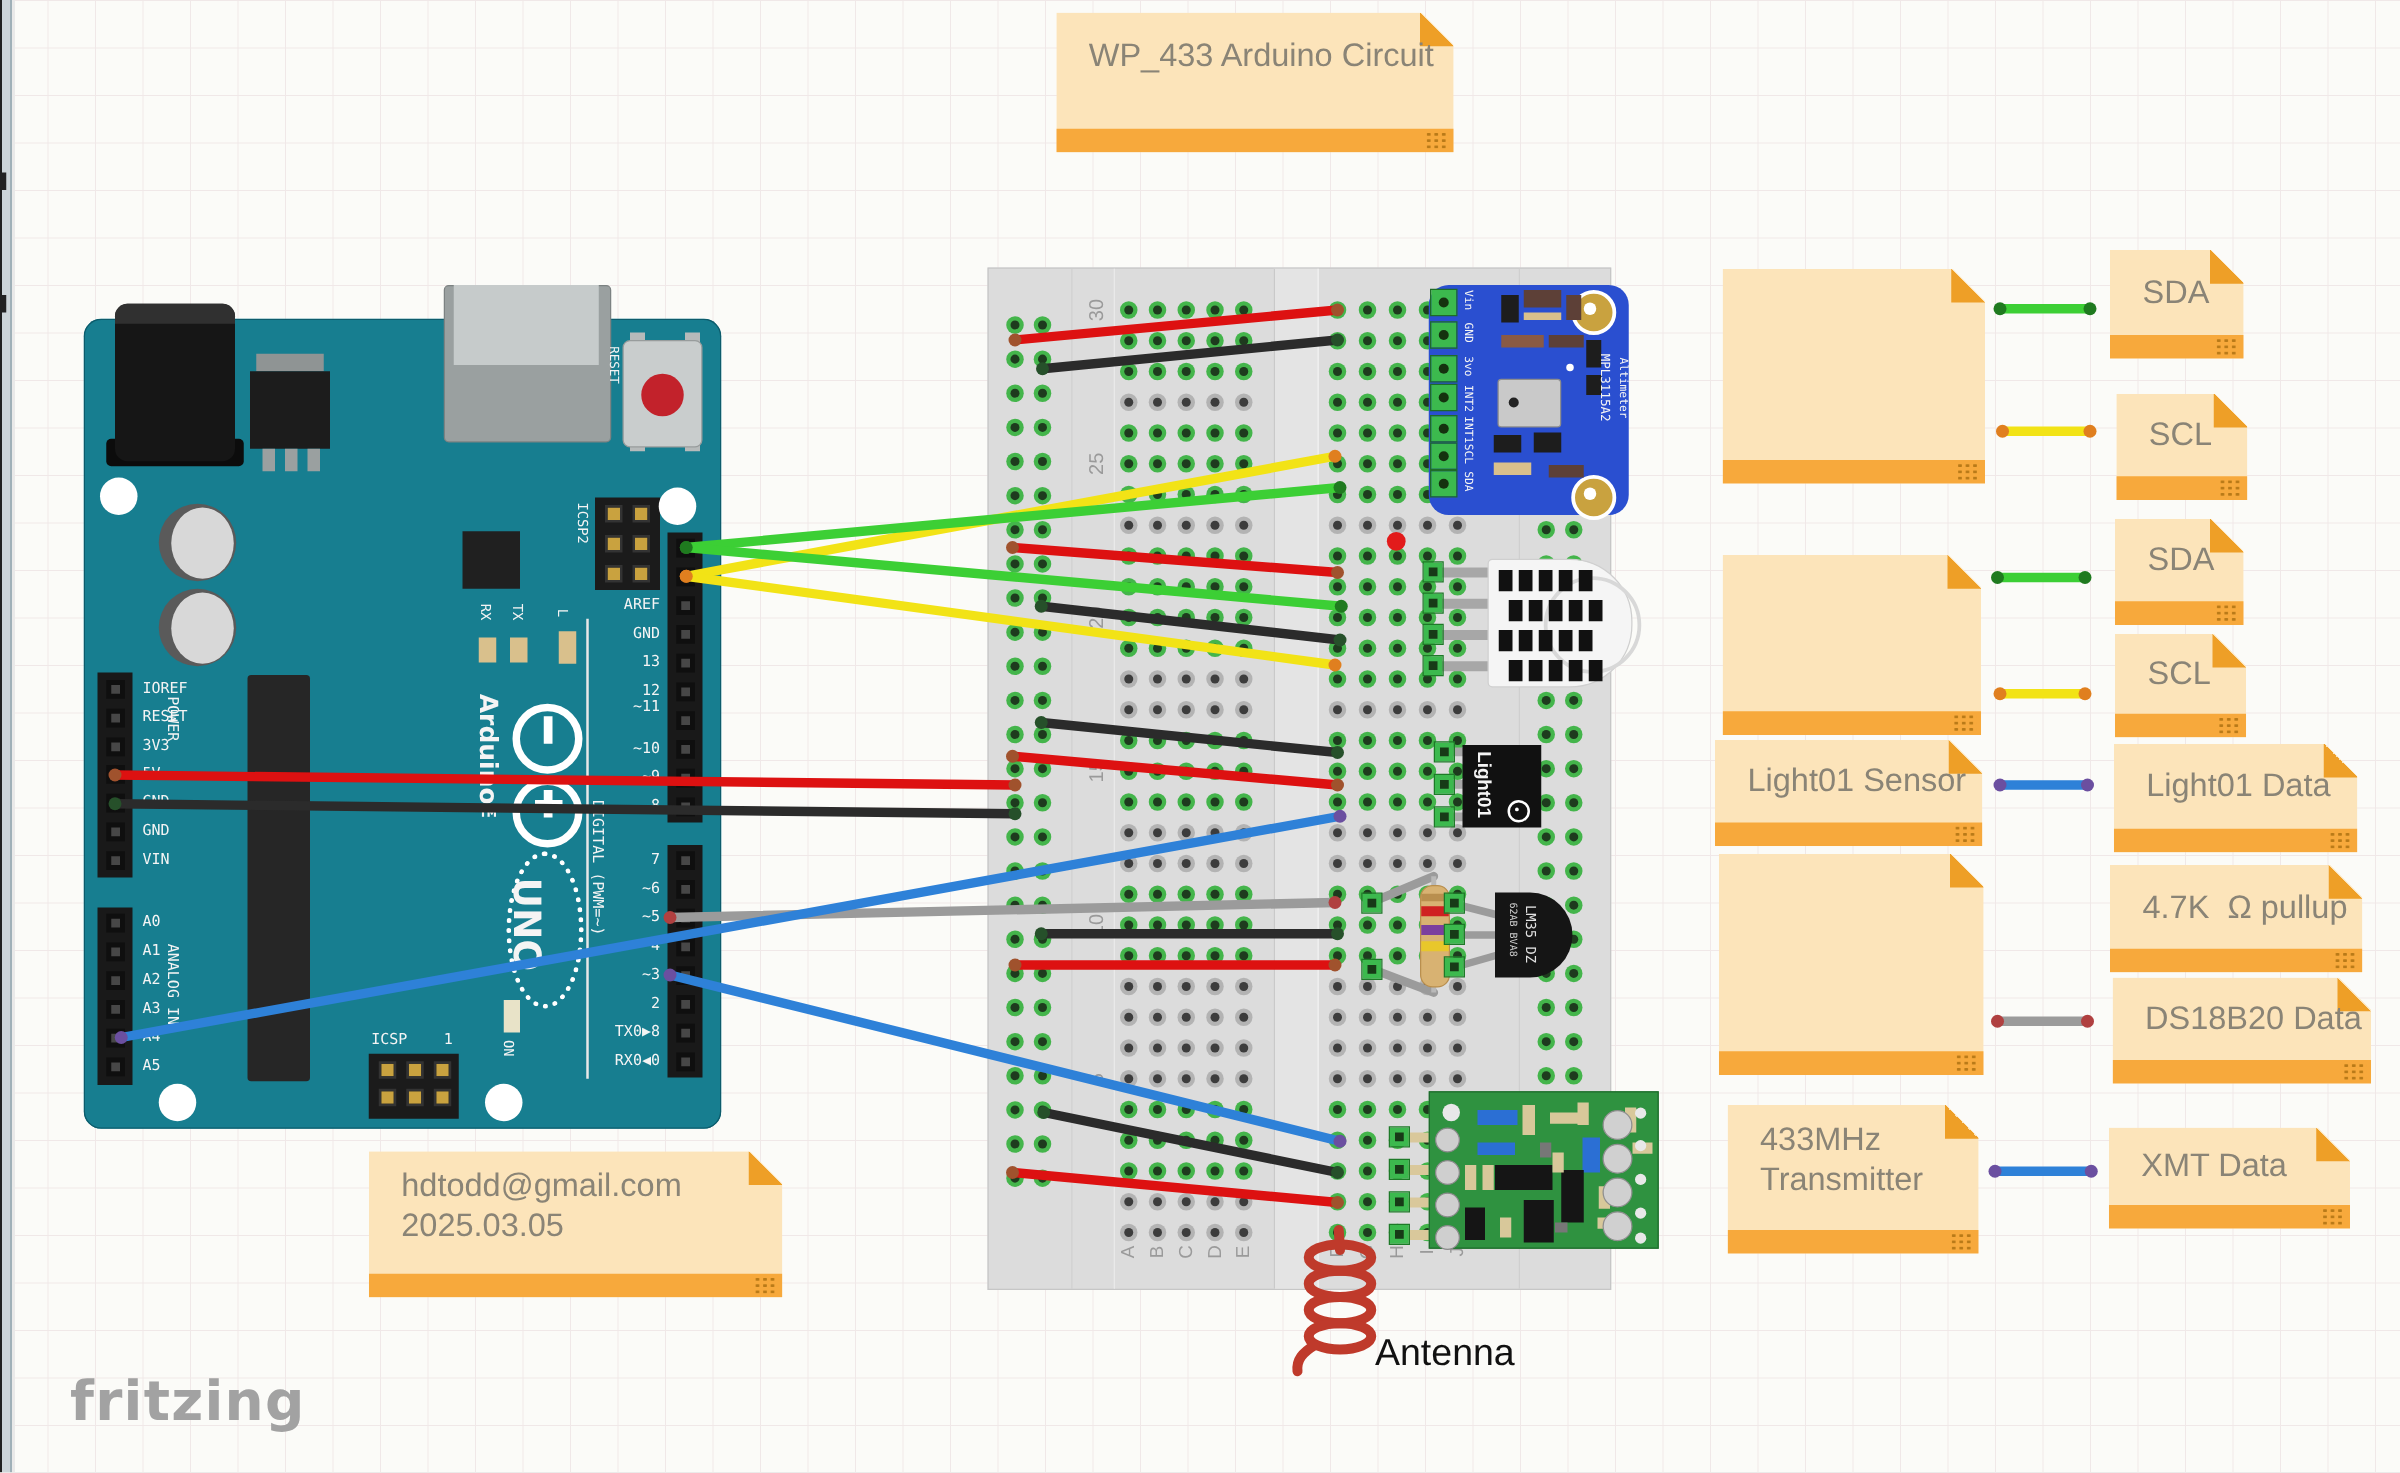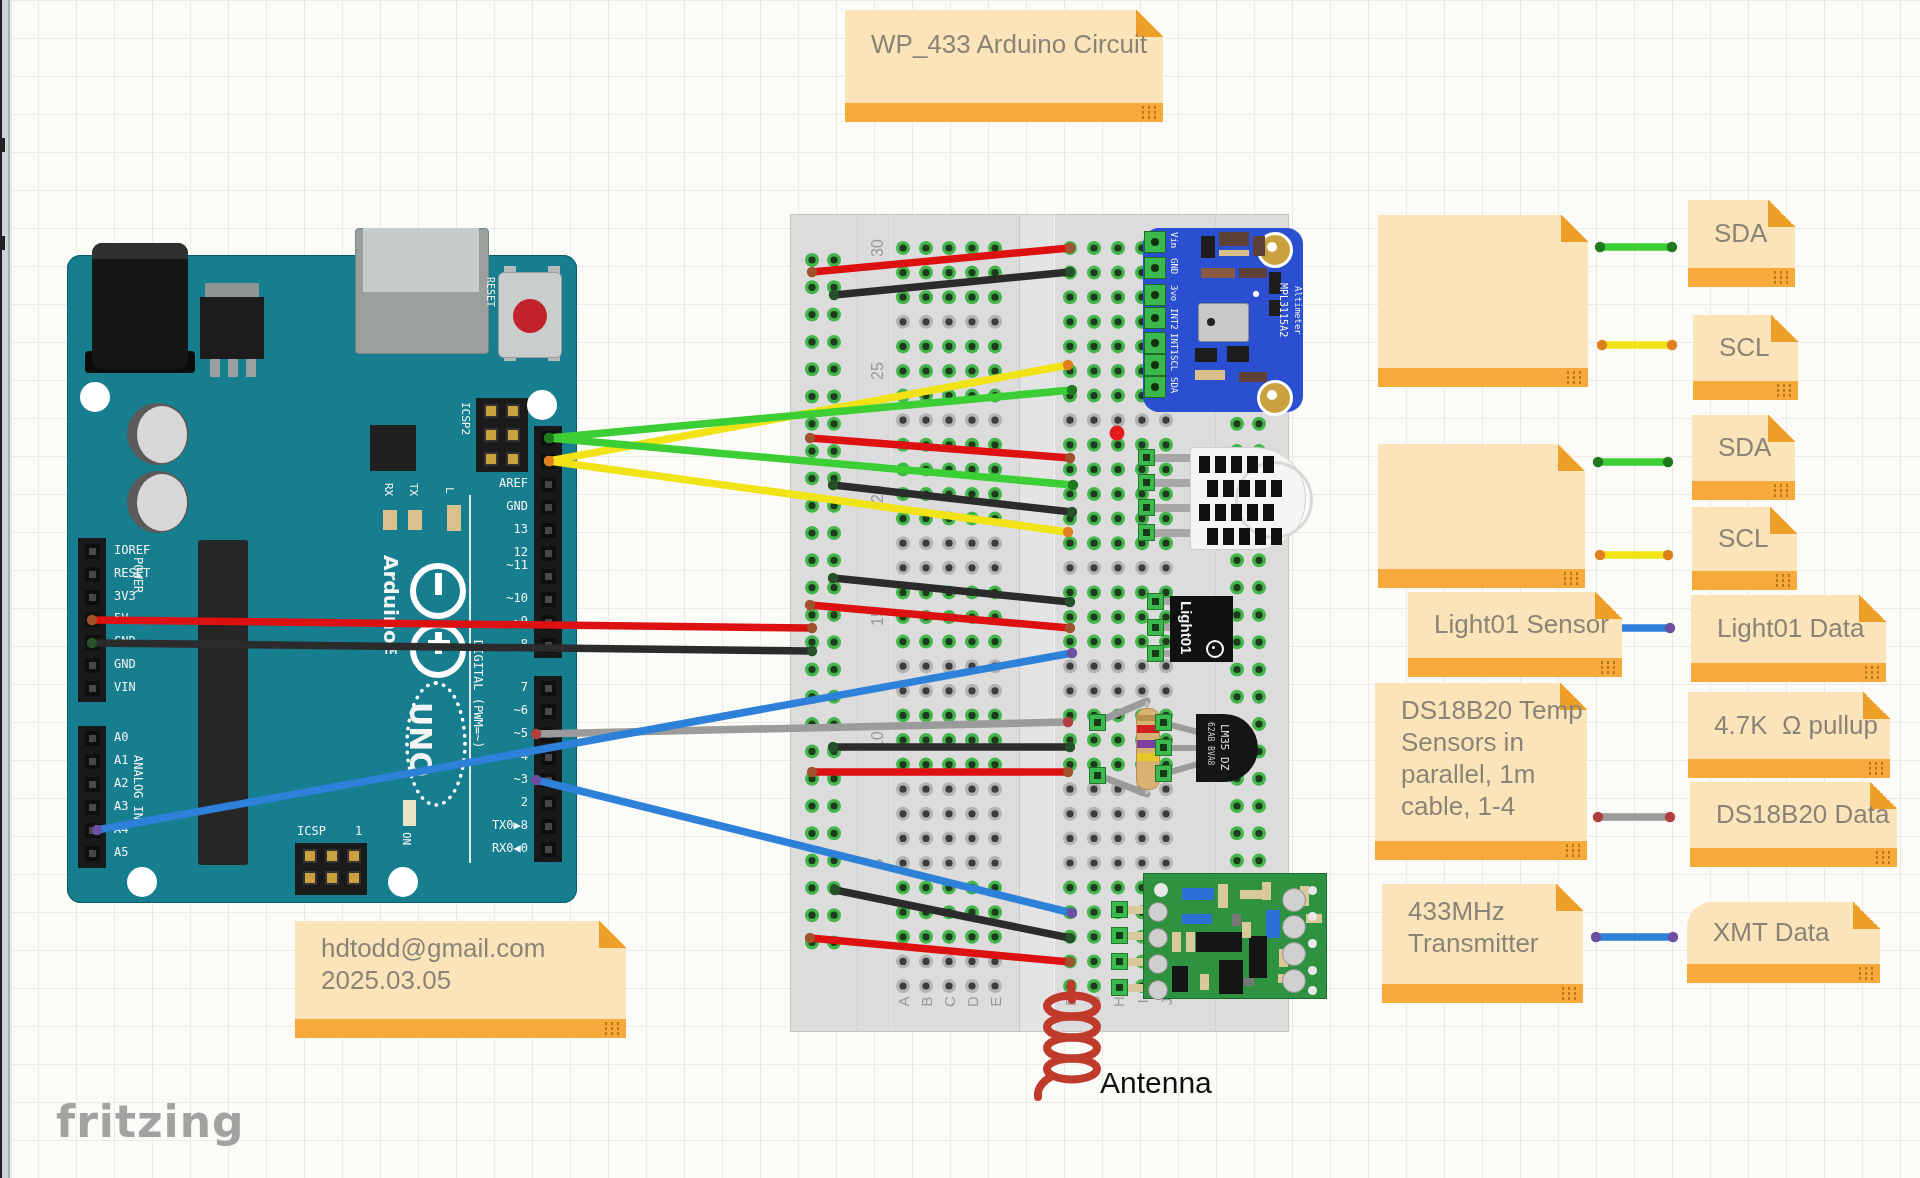--- a/index.html
+++ b/index.html
@@ -1322,38 +1322,32 @@
       <div class="note" style="left: 1378px; top: 215px; width: 210px; height: 172px;">
         <div class="fold"></div>
         <div class="strip"></div>
         <div class="grip"></div>
       </div>
       <div class="note" style="left: 1378px; top: 444px; width: 207px; height: 144px;">
         <div class="fold"></div>
         <div class="strip"></div>
         <div class="grip"></div>
       </div>
-      <div class="note" style="left: 1372px; top: 592px; width: 214px; height: 85px; margin-left: 36px;">
+      <div class="note" style="left: 1372px; top: 592px; width: 214px; height: 85px;">
         <div class="fold"></div>
         <div class="strip"></div>
         <div class="grip"></div>
         <div class="nbody" style="top: 16px;">
           <div class="nline">Light01 Sensor</div>
         </div>
       </div>
       <div class="note" style="left: 1375px; top: 683px; width: 212px; height: 177px;">
         <div class="fold"></div>
         <div class="strip"></div>
         <div class="grip"></div>
-        <div class="nbody" style="top: 11px;">
-          <div class="nline">DS18B20 Temp</div>
-          <div class="nline">Sensors in</div>
-          <div class="nline">parallel, 1m</div>
-          <div class="nline">cable, 1-4</div>
-        </div>
       </div>
       <div class="note" style="left: 1382px; top: 884px; width: 201px; height: 119px;">
         <div class="fold"></div>
         <div class="strip"></div>
         <div class="grip"></div>
         <div class="nbody" style="top: 11px;">
           <div class="nline">433MHz</div>
           <div class="nline">Transmitter</div>
         </div>
       </div>
@@ -1415,21 +1409,21 @@
         </div>
       </div>
       <div class="note" style="left: 1690px; top: 782px; width: 207px; height: 85px;">
         <div class="fold"></div>
         <div class="strip"></div>
         <div class="grip"></div>
         <div class="nbody" style="top: 16px;">
           <div class="nline">DS18B20 Data</div>
         </div>
       </div>
-      <div class="note" style="left: 1687px; top: 902px; width: 193px; height: 81px; border-radius: 25px;">
+      <div class="note" style="left: 1687px; top: 902px; width: 193px; height: 81px;">
         <div class="fold"></div>
         <div class="strip"></div>
         <div class="grip"></div>
         <div class="nbody" style="top: 14px;">
           <div class="nline">XMT Data</div>
         </div>
       </div>
     </div>
   <div id="antenna-label">Antenna</div>
   <div id="watermark">fritzing</div>

